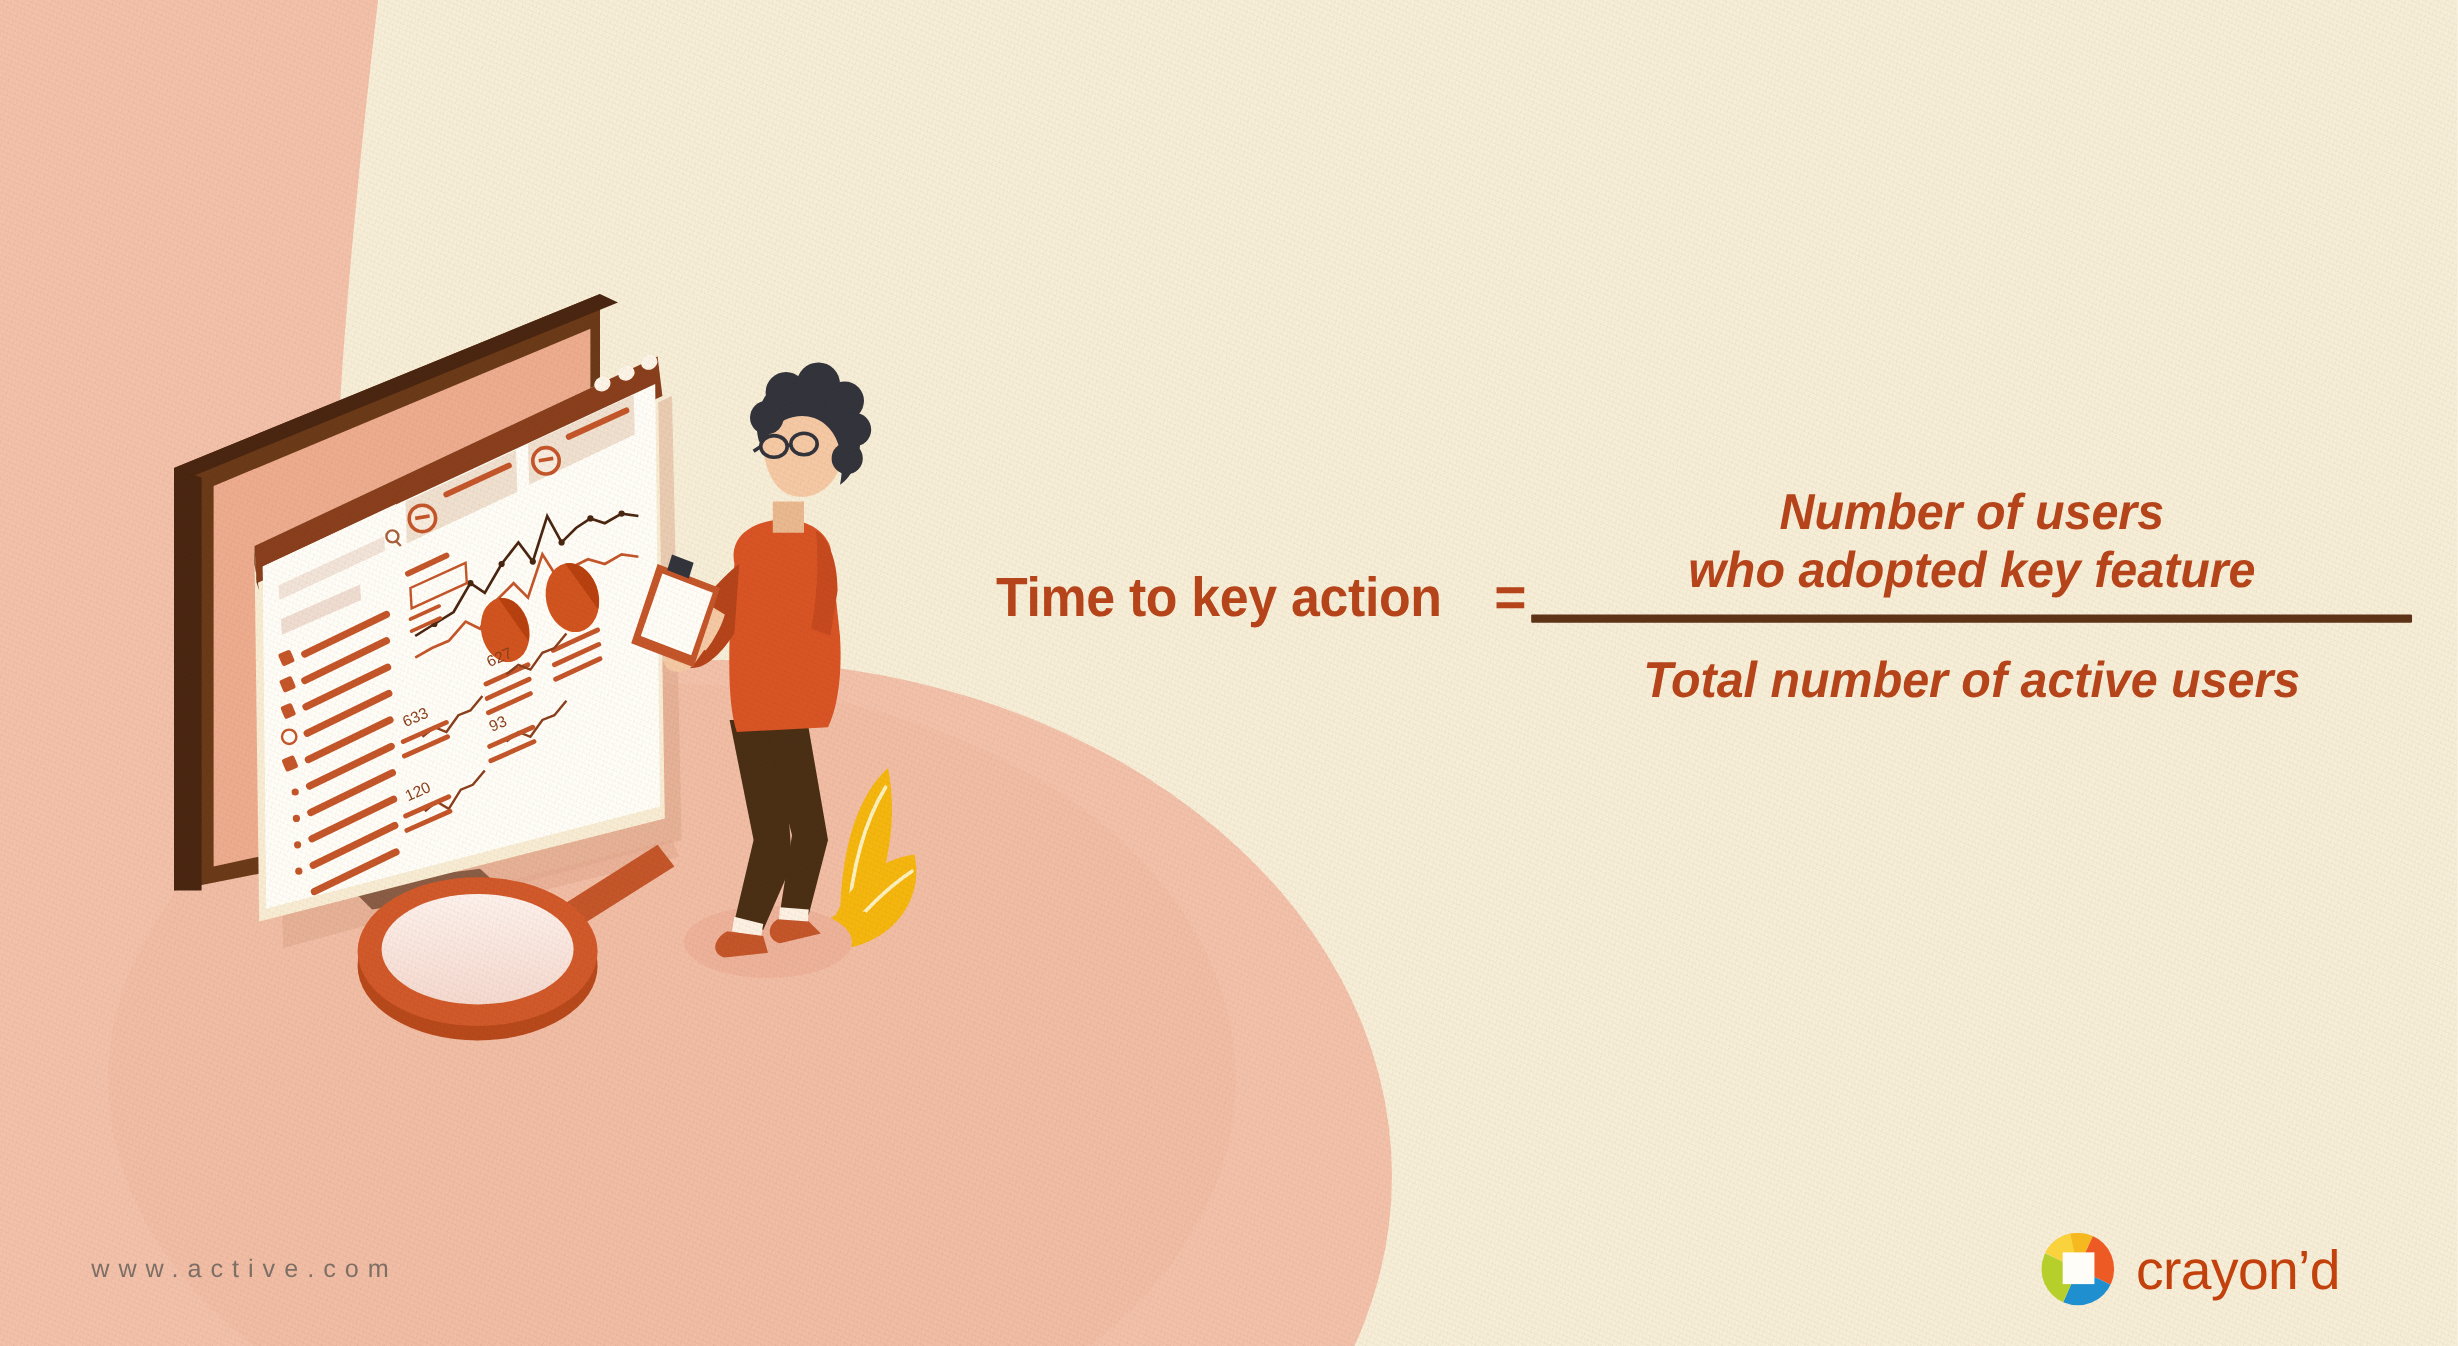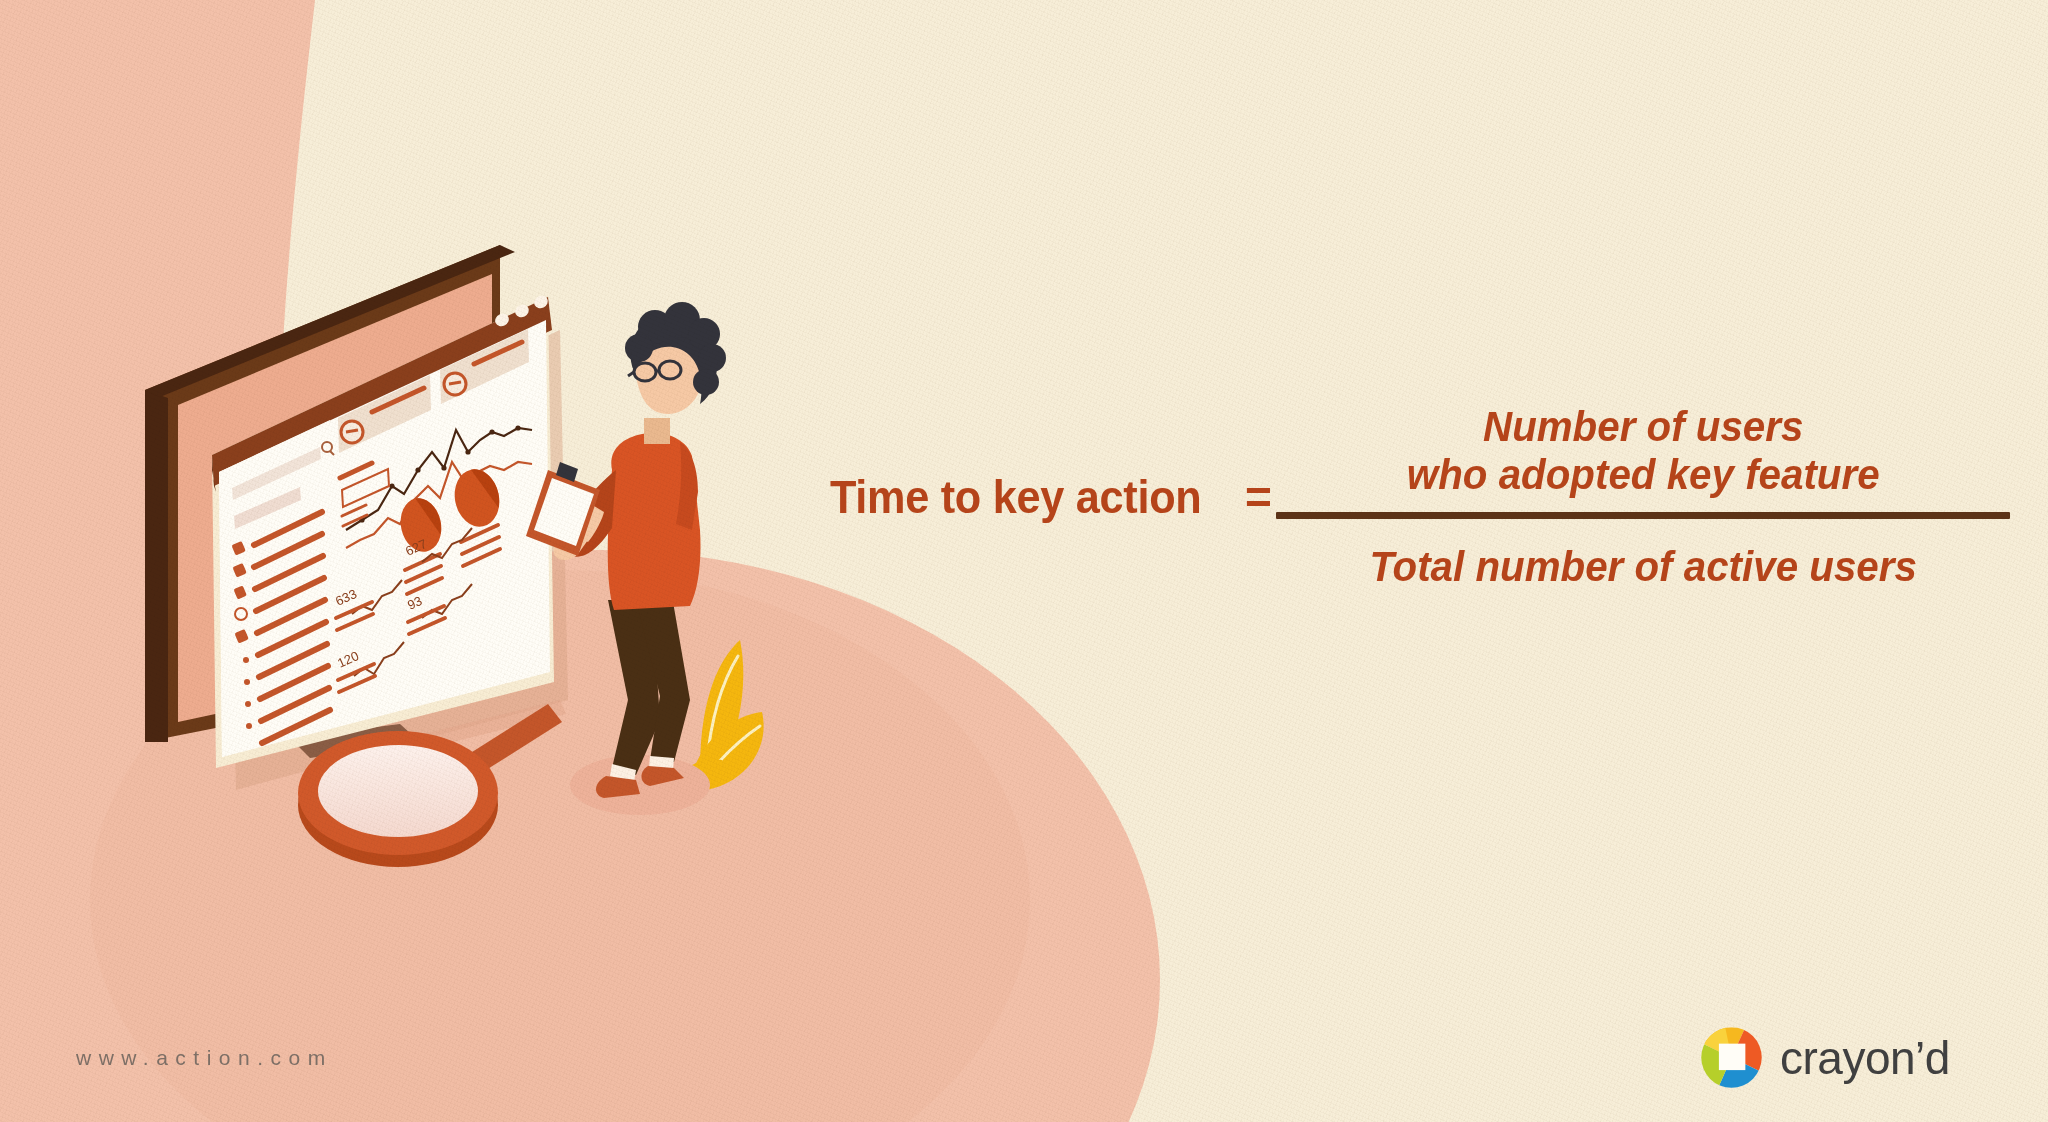--- a/index.html
+++ b/index.html
@@ -51,21 +51,21 @@
   
   #site-url {
     position:absolute; left:76px; top:1046px;
     font-size:21px; letter-spacing:7.5px; color:#7d6f66;
     font-weight:400; white-space:nowrap;
   }
 
   
   #logo { position:absolute; left:1700px; top:1026px; display:flex; align-items:center; gap:17px; }
   #logo-mark { width:63px; height:63px; flex:0 0 auto; }
-  #logo-word { font-size:46px; color:#404040; letter-spacing:-.5px; line-height:1; white-space:nowrap; }
+  #logo-word { font-size:46px; color:#c2410c; letter-spacing:-.5px; line-height:1; white-space:nowrap; }
 </style>
 </head>
 <body>
 
 <div id="stage">
 
   <svg class="bg-svg" viewBox="0 0 2048 1122" preserveAspectRatio="none">
     <defs>
       <clipPath id="clipAll">
           <rect x="0" y="0" width="2048" height="1122"></rect>
@@ -304,21 +304,21 @@
     <div class="frac">
       <div class="numer">
         <span class="nl">Number of users</span>
         <span class="nl">who adopted key feature</span>
       </div>
       <div class="vinculum"></div>
       <div class="denom">Total number of active users</div>
     </div>
   </div>
 
-  <div id="site-url">www.action.com</div>
+  <div id="site-url">www.active.com</div>
 
   <div id="logo">
     <svg id="logo-mark" viewBox="0 0 100 100">
       <defs>
           <clipPath id="logoCircle">
             <circle cx="50" cy="50" r="48"></circle>
           </clipPath>
         </defs>
       <g clip-path="url(#logoCircle)">
         <rect x="0" y="0" width="100" height="100" fill="#f7eed8"></rect>

